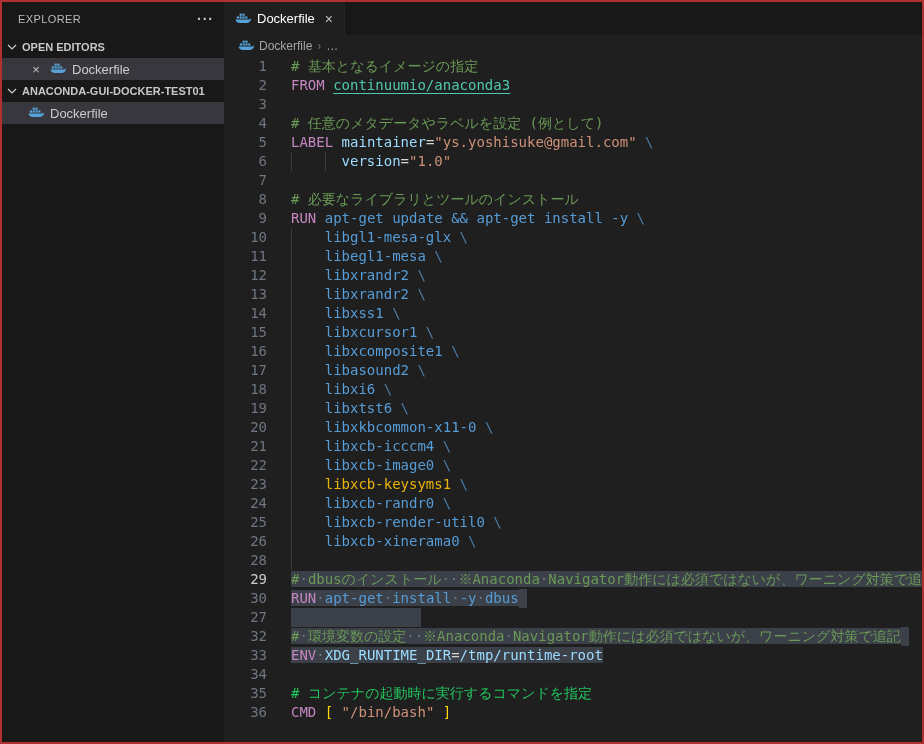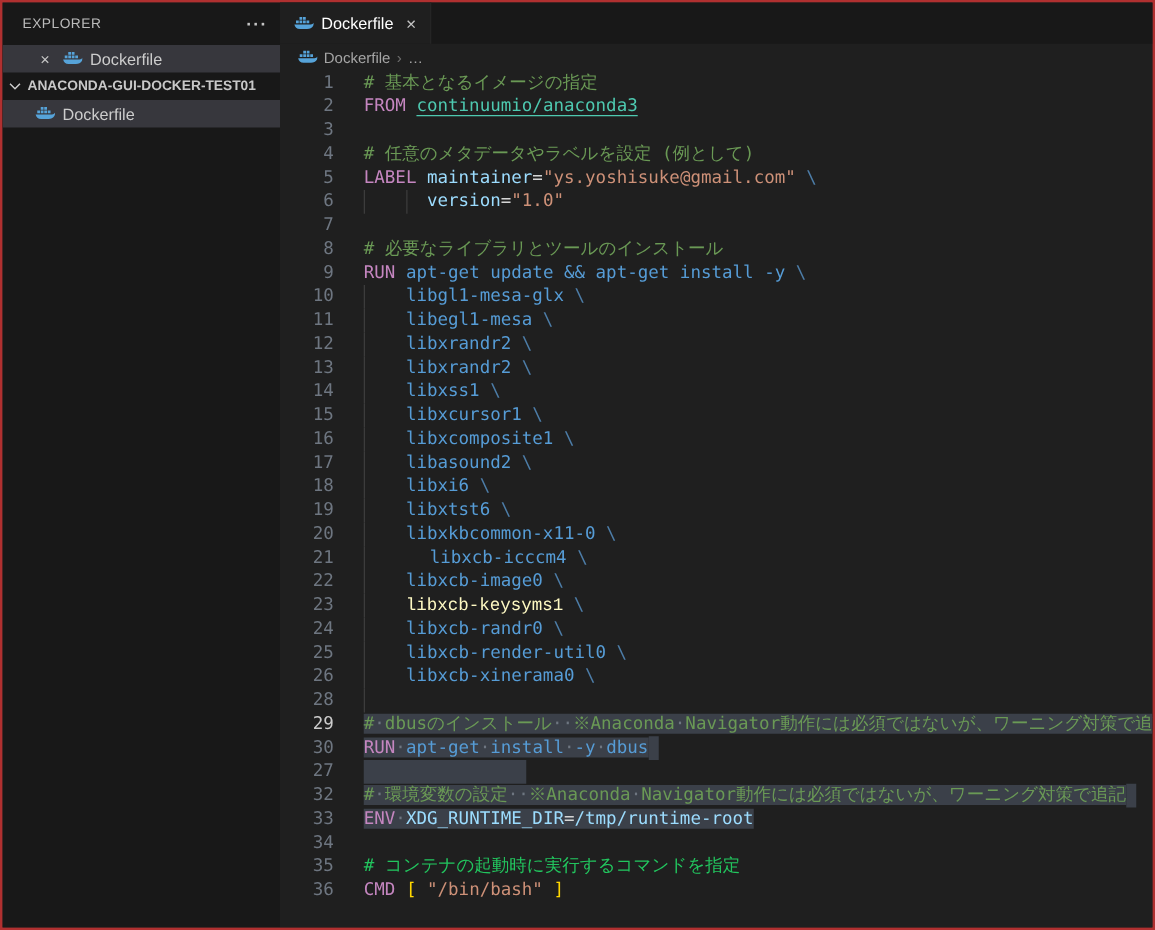--- a/index.html
+++ b/index.html
@@ -41,20 +41,26 @@
 <body>
 
 <div class="frame">
 
   <aside class="sidebar">
     <div class="sidebar-header">
       <span>EXPLORER</span>
       <span class="dots">···</span>
     </div>
 
+    <div class="section-header">
+      <svg width="16" height="16" viewBox="0 0 16 16">
+          <path d="M4 6l4 4 4-4" stroke="#cccccc" stroke-width="1.2" fill="none"></path>
+        </svg>
+      <span>OPEN EDITORS</span>
+    </div>
     <div class="srow selected open-editor">
       <span class="close">×</span>
       <span class="whale">
         <svg viewBox="0 0 16 16" width="16" height="16">
             <g fill="#56a3d9">
               <rect x="4.6" y="2.6" width="2.2" height="2.2"></rect>
               <rect x="7.4" y="2.6" width="2.2" height="2.2"></rect>
               <rect x="1.8" y="5.4" width="2.2" height="2.2"></rect>
               <rect x="4.6" y="5.4" width="2.2" height="2.2"></rect>
               <rect x="7.4" y="5.4" width="2.2" height="2.2"></rect>
@@ -144,23 +150,23 @@
         <div class="line"><div class="num">11</div><div class="content"><span class="guide" style="left: 0px;"></span><span class="sel-run"><span style="color: rgb(86, 156, 214);">    libegl1-mesa </span><span style="color: rgb(77, 125, 168);">\</span></span></div></div>
         <div class="line"><div class="num">12</div><div class="content"><span class="guide" style="left: 0px;"></span><span class="sel-run"><span style="color: rgb(86, 156, 214);">    libxrandr2 </span><span style="color: rgb(77, 125, 168);">\</span></span></div></div>
         <div class="line"><div class="num">13</div><div class="content"><span class="guide" style="left: 0px;"></span><span class="sel-run"><span style="color: rgb(86, 156, 214);">    libxrandr2 </span><span style="color: rgb(77, 125, 168);">\</span></span></div></div>
         <div class="line"><div class="num">14</div><div class="content"><span class="guide" style="left: 0px;"></span><span class="sel-run"><span style="color: rgb(86, 156, 214);">    libxss1 </span><span style="color: rgb(77, 125, 168);">\</span></span></div></div>
         <div class="line"><div class="num">15</div><div class="content"><span class="guide" style="left: 0px;"></span><span class="sel-run"><span style="color: rgb(86, 156, 214);">    libxcursor1 </span><span style="color: rgb(77, 125, 168);">\</span></span></div></div>
         <div class="line"><div class="num">16</div><div class="content"><span class="guide" style="left: 0px;"></span><span class="sel-run"><span style="color: rgb(86, 156, 214);">    libxcomposite1 </span><span style="color: rgb(77, 125, 168);">\</span></span></div></div>
         <div class="line"><div class="num">17</div><div class="content"><span class="guide" style="left: 0px;"></span><span class="sel-run"><span style="color: rgb(86, 156, 214);">    libasound2 </span><span style="color: rgb(77, 125, 168);">\</span></span></div></div>
         <div class="line"><div class="num">18</div><div class="content"><span class="guide" style="left: 0px;"></span><span class="sel-run"><span style="color: rgb(86, 156, 214);">    libxi6 </span><span style="color: rgb(77, 125, 168);">\</span></span></div></div>
         <div class="line"><div class="num">19</div><div class="content"><span class="guide" style="left: 0px;"></span><span class="sel-run"><span style="color: rgb(86, 156, 214);">    libxtst6 </span><span style="color: rgb(77, 125, 168);">\</span></span></div></div>
         <div class="line"><div class="num">20</div><div class="content"><span class="guide" style="left: 0px;"></span><span class="sel-run"><span style="color: rgb(86, 156, 214);">    libxkbcommon-x11-0 </span><span style="color: rgb(77, 125, 168);">\</span></span></div></div>
-        <div class="line"><div class="num">21</div><div class="content"><span class="guide" style="left: 0px;"></span><span class="sel-run"><span style="color: rgb(86, 156, 214); margin-left: 19px;">    libxcb-icccm4 </span><span style="color: rgb(77, 125, 168);">\</span></span></div></div>
+        <div class="line"><div class="num">21</div><div class="content"><span class="guide" style="left: 0px;"></span><span class="sel-run"><span style="color: rgb(86, 156, 214);">    libxcb-icccm4 </span><span style="color: rgb(77, 125, 168);">\</span></span></div></div>
         <div class="line"><div class="num">22</div><div class="content"><span class="guide" style="left: 0px;"></span><span class="sel-run"><span style="color: rgb(86, 156, 214);">    libxcb-image0 </span><span style="color: rgb(77, 125, 168);">\</span></span></div></div>
-        <div class="line"><div class="num">23</div><div class="content"><span class="guide" style="left: 0px;"></span><span class="sel-run"><span style="color: #fef9c3; font-family: Liberation Mono, monospace;">    libxcb-keysyms1 </span><span style="color: rgb(77, 125, 168);">\</span></span></div></div>
+        <div class="line"><div class="num">23</div><div class="content"><span class="guide" style="left: 0px;"></span><span class="sel-run"><span style="color: #eab308;">    libxcb-keysyms1 </span><span style="color: rgb(77, 125, 168);">\</span></span></div></div>
         <div class="line"><div class="num">24</div><div class="content"><span class="guide" style="left: 0px;"></span><span class="sel-run"><span style="color: rgb(86, 156, 214);">    libxcb-randr0 </span><span style="color: rgb(77, 125, 168);">\</span></span></div></div>
         <div class="line"><div class="num">25</div><div class="content"><span class="guide" style="left: 0px;"></span><span class="sel-run"><span style="color: rgb(86, 156, 214);">    libxcb-render-util0 </span><span style="color: rgb(77, 125, 168);">\</span></span></div></div>
         <div class="line"><div class="num">26</div><div class="content"><span class="guide" style="left: 0px;"></span><span class="sel-run"><span style="color: rgb(86, 156, 214);">    libxcb-xinerama0 </span><span style="color: rgb(77, 125, 168);">\</span></span></div></div>
         <div class="line"><div class="num">28</div><div class="content"><span class="guide" style="left: 0px;"></span><span class="sel-run"></span></div></div>
         <div class="line"><div class="num active">29</div><div class="content"><span class="sel-run" style="background: rgb(59, 64, 73);"><span style="color: rgb(106, 153, 85);">#</span><span style="color: rgb(110, 118, 129);">·</span><span style="color: rgb(106, 153, 85);">dbusのインストール</span><span style="color: rgb(110, 118, 129);">··</span><span style="color: rgb(106, 153, 85);">※Anaconda</span><span style="color: rgb(110, 118, 129);">·</span><span style="color: rgb(106, 153, 85);">Navigator動作には必須ではないが、ワーニング対策で追記</span></span></div></div>
         <div class="line"><div class="num">30</div><div class="content"><span class="sel-run" style="background: rgb(59, 64, 73);"><span style="color: rgb(197, 134, 192);">RUN</span><span style="color: rgb(110, 118, 129);">·</span><span style="color: rgb(86, 156, 214);">apt-get</span><span style="color: rgb(110, 118, 129);">·</span><span style="color: rgb(86, 156, 214);">install</span><span style="color: rgb(110, 118, 129);">·</span><span style="color: rgb(86, 156, 214);">-y</span><span style="color: rgb(110, 118, 129);">·</span><span style="color: rgb(86, 156, 214);">dbus</span></span><span class="sel-nl" style="width: 8px; background: rgb(59, 64, 73);"></span></div></div>
         <div class="line"><div class="num">27</div><div class="content"><span class="sel-run" style="background: rgb(59, 64, 73);"></span><span class="sel-nl" style="width: 130px; background: rgb(59, 64, 73);"></span></div></div>
         <div class="line"><div class="num">32</div><div class="content"><span class="sel-run" style="background: rgb(59, 64, 73);"><span style="color: rgb(106, 153, 85);">#</span><span style="color: rgb(110, 118, 129);">·</span><span style="color: rgb(106, 153, 85);">環境変数の設定</span><span style="color: rgb(110, 118, 129);">··</span><span style="color: rgb(106, 153, 85);">※Anaconda</span><span style="color: rgb(110, 118, 129);">·</span><span style="color: rgb(106, 153, 85);">Navigator動作には必須ではないが、ワーニング対策で追記</span></span><span class="sel-nl" style="width: 8px; background: rgb(59, 64, 73);"></span></div></div>
         <div class="line"><div class="num">33</div><div class="content"><span class="sel-run" style="background: rgb(59, 64, 73);"><span style="color: rgb(197, 134, 192);">ENV</span><span style="color: rgb(110, 118, 129);">·</span><span style="color: rgb(156, 220, 254);">XDG_RUNTIME_DIR</span><span style="color: rgb(212, 212, 212);">=</span><span style="color: rgb(156, 220, 254);">/tmp/runtime-root</span></span></div></div>
         <div class="line"><div class="num">34</div><div class="content"><span class="sel-run"></span></div></div>

